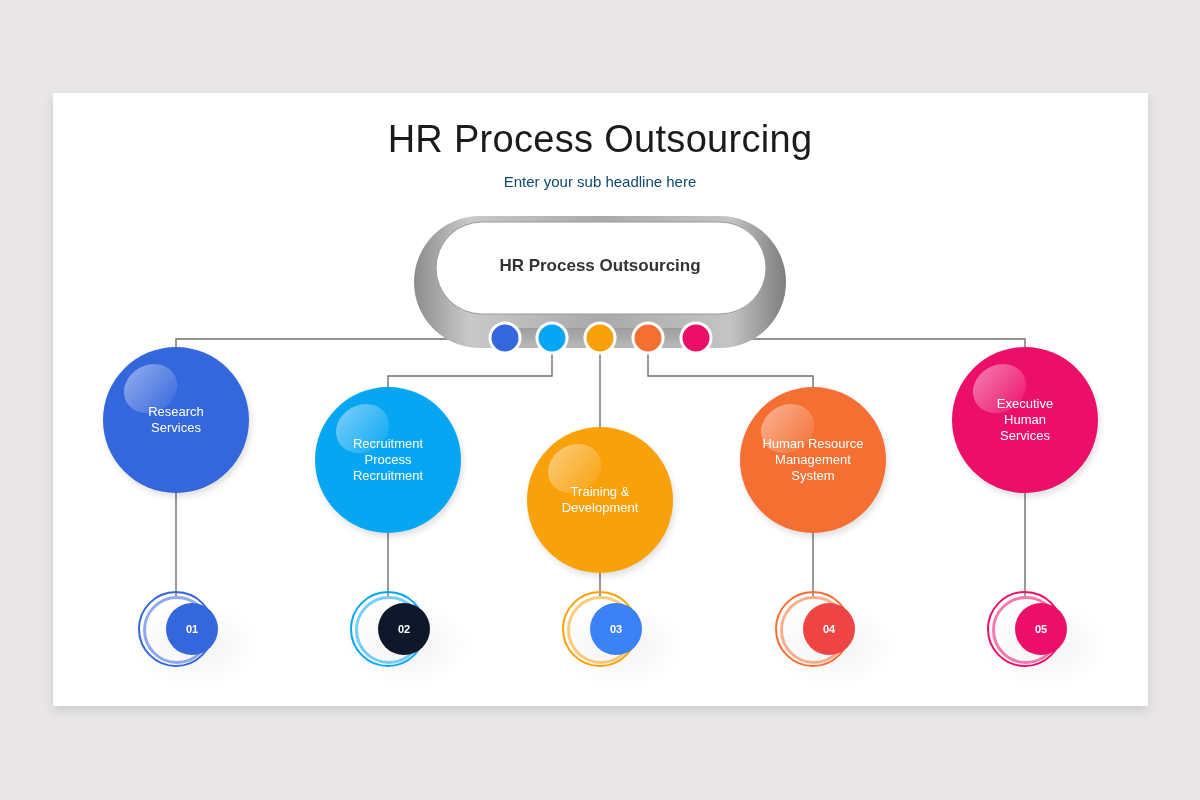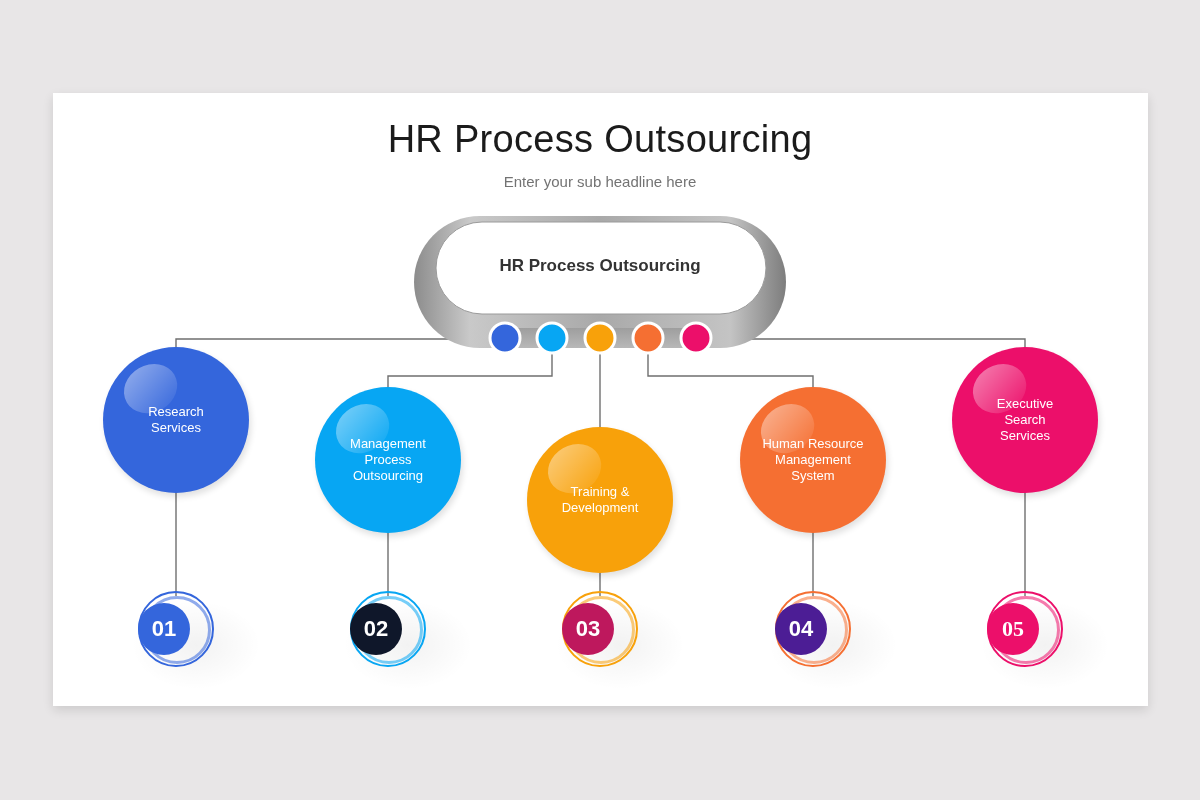--- a/index.html
+++ b/index.html
@@ -13,21 +13,21 @@
     position:absolute; left:53px; top:93px; width:1095px; height:613px;
     background:#ffffff;
     box-shadow: 0 4px 10px rgba(0,0,0,0.12);
   }
   .title {
     position:absolute; left:0; top:118px; width:1200px; text-align:center;
     font-size:38px; color:#1b1b1b; letter-spacing:0.3px;
   }
   .subtitle {
     position:absolute; left:0; top:173px; width:1200px; text-align:center;
-    font-size:15px; color:#737373;
+    font-size:15px; color:#0c4a6e;
   }
   svg.connectors { position:absolute; left:0; top:0; }
   .hub-label {
     position:absolute; left:440px; top:256px; width:320px; text-align:center;
     font-size:17px; font-weight:bold; color:#333;
   }
   .bubble {
     position:absolute; border-radius:50%;
     display:flex; align-items:center; justify-content:center; text-align:center;
     color:#fff; font-size:13px; line-height:16px;
@@ -47,23 +47,23 @@
   }
   .num .ring-outer {
     position:absolute; left:0; top:0; width:72px; height:72px; border-radius:50%;
     border:2px solid;
   }
   .num .ring-mid {
     position:absolute; left:5px; top:5px; width:62px; height:62px; border-radius:50%;
     border:3px solid; opacity:0.55;
   }
   .num .core {
-    position:absolute; left:0; top:12px; width:52px; height:52px; border-radius:50%;
+    position:absolute; left:28px; top:12px; width:52px; height:52px; border-radius:50%;
     display:flex; align-items:center; justify-content:center;
-    color:#fff; font-weight:bold; font-size:22px;
+    color:#fff; font-weight:bold; font-size:11px;
   }
   .num-shadow {
     position:absolute; width:130px; height:90px; border-radius:50%;
     background:radial-gradient(ellipse at center, rgba(0,0,0,0.05), rgba(0,0,0,0) 70%);
   }
 </style>
 </head>
 <body>
 
 <div class="slide"></div>
@@ -114,30 +114,30 @@
     <circle cx="696" cy="338" r="15" fill="#ec0f6a"></circle>
   </g>
 </svg>
 
 <div class="hub-label">HR Process Outsourcing</div>
 
 <div class="bubble" style="left:103px; top:347px; width:146px; height:146px; background:#3466dc;">
   <span style="width:90px;">Research Services</span>
 </div>
 <div class="bubble" style="left:315px; top:387px; width:146px; height:146px; background:#07a6f3;">
-  <span style="width:90px;">Management Process Outsourcing</span>
+  <span style="width:90px;">Recruitment Process Recruitment</span>
 </div>
 <div class="bubble" style="left:527px; top:427px; width:146px; height:146px; background:#f8a10a;text-align:center;">
   <span style="width:100px;">Training &amp; Development</span>
 </div>
 <div class="bubble" style="left:740px; top:387px; width:146px; height:146px; background:#f56f32;">
   <span style="width:116px;">Human Resource Management System</span>
 </div>
 <div class="bubble" style="left:952px; top:347px; width:146px; height:146px; background:#ec0f6a;">
-  <span style="width:70px;">Executive Search Services</span>
+  <span style="width:70px;">Executive Human Services</span>
 </div>
 
 <div class="num-shadow" style="left:131px; top:600px;"></div>
 <div class="num-shadow" style="left:343px; top:600px;"></div>
 <div class="num-shadow" style="left:555px; top:600px;"></div>
 <div class="num-shadow" style="left:768px; top:600px;"></div>
 <div class="num-shadow" style="left:980px; top:600px;"></div>
 
 <div class="num" style="left:138px; top:591px;">
   <div class="ring-outer" style="border-color:#3466dc;"></div>
@@ -145,24 +145,24 @@
   <div class="core" style="background:#3466dc;">01</div>
 </div>
 <div class="num" style="left:350px; top:591px;">
   <div class="ring-outer" style="border-color:#07a6f3;"></div>
   <div class="ring-mid" style="border-color:#07a6f3;"></div>
   <div class="core" style="background:#0f172a;">02</div>
 </div>
 <div class="num" style="left:562px; top:591px;">
   <div class="ring-outer" style="border-color:#f8a10a;"></div>
   <div class="ring-mid" style="border-color:#f8a10a;"></div>
-  <div class="core" style="background:#be185d;">03</div>
+  <div class="core" style="background:#3b82f6;">03</div>
 </div>
 <div class="num" style="left:775px; top:591px;">
   <div class="ring-outer" style="border-color:#f56f32;"></div>
   <div class="ring-mid" style="border-color:#f56f32;"></div>
-  <div class="core" style="background:#4c1d95;">04</div>
+  <div class="core" style="background:#ef4444;">04</div>
 </div>
-<div class="num" style="left:987px; top:591px;font-family:Liberation Serif, serif;">
+<div class="num" style="left:987px; top:591px;">
   <div class="ring-outer" style="border-color:#ec0f6a;"></div>
   <div class="ring-mid" style="border-color:#ec0f6a;"></div>
   <div class="core" style="background:#ec0f6a;">05</div>
 </div>
 
 </body></html>

